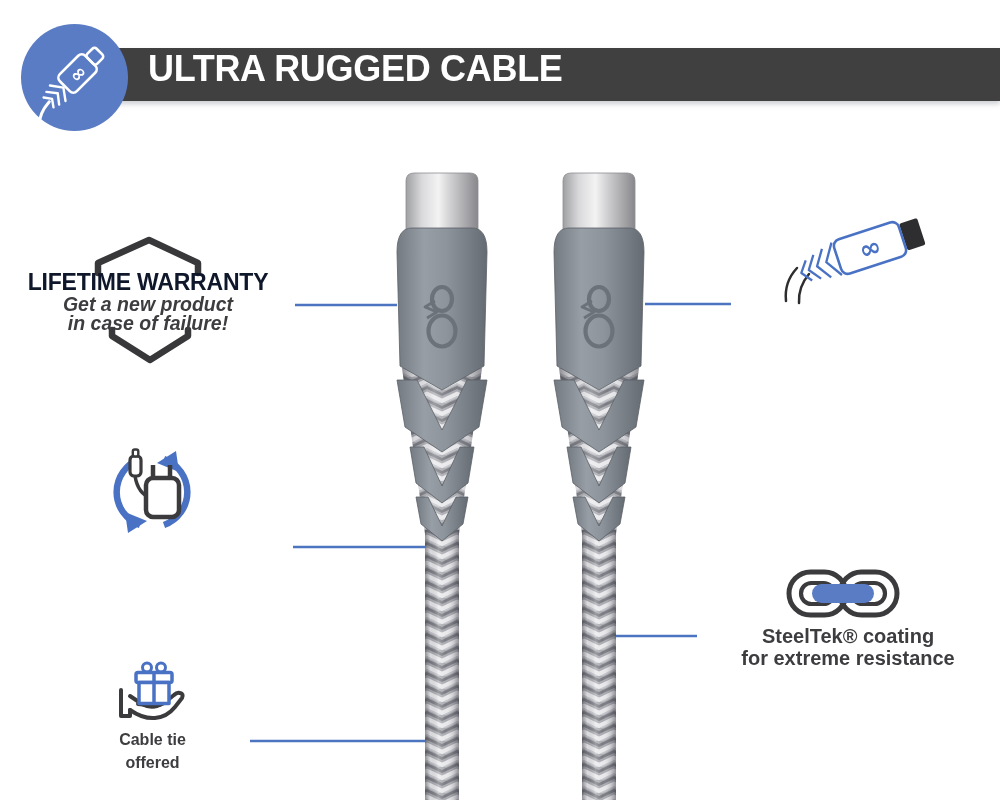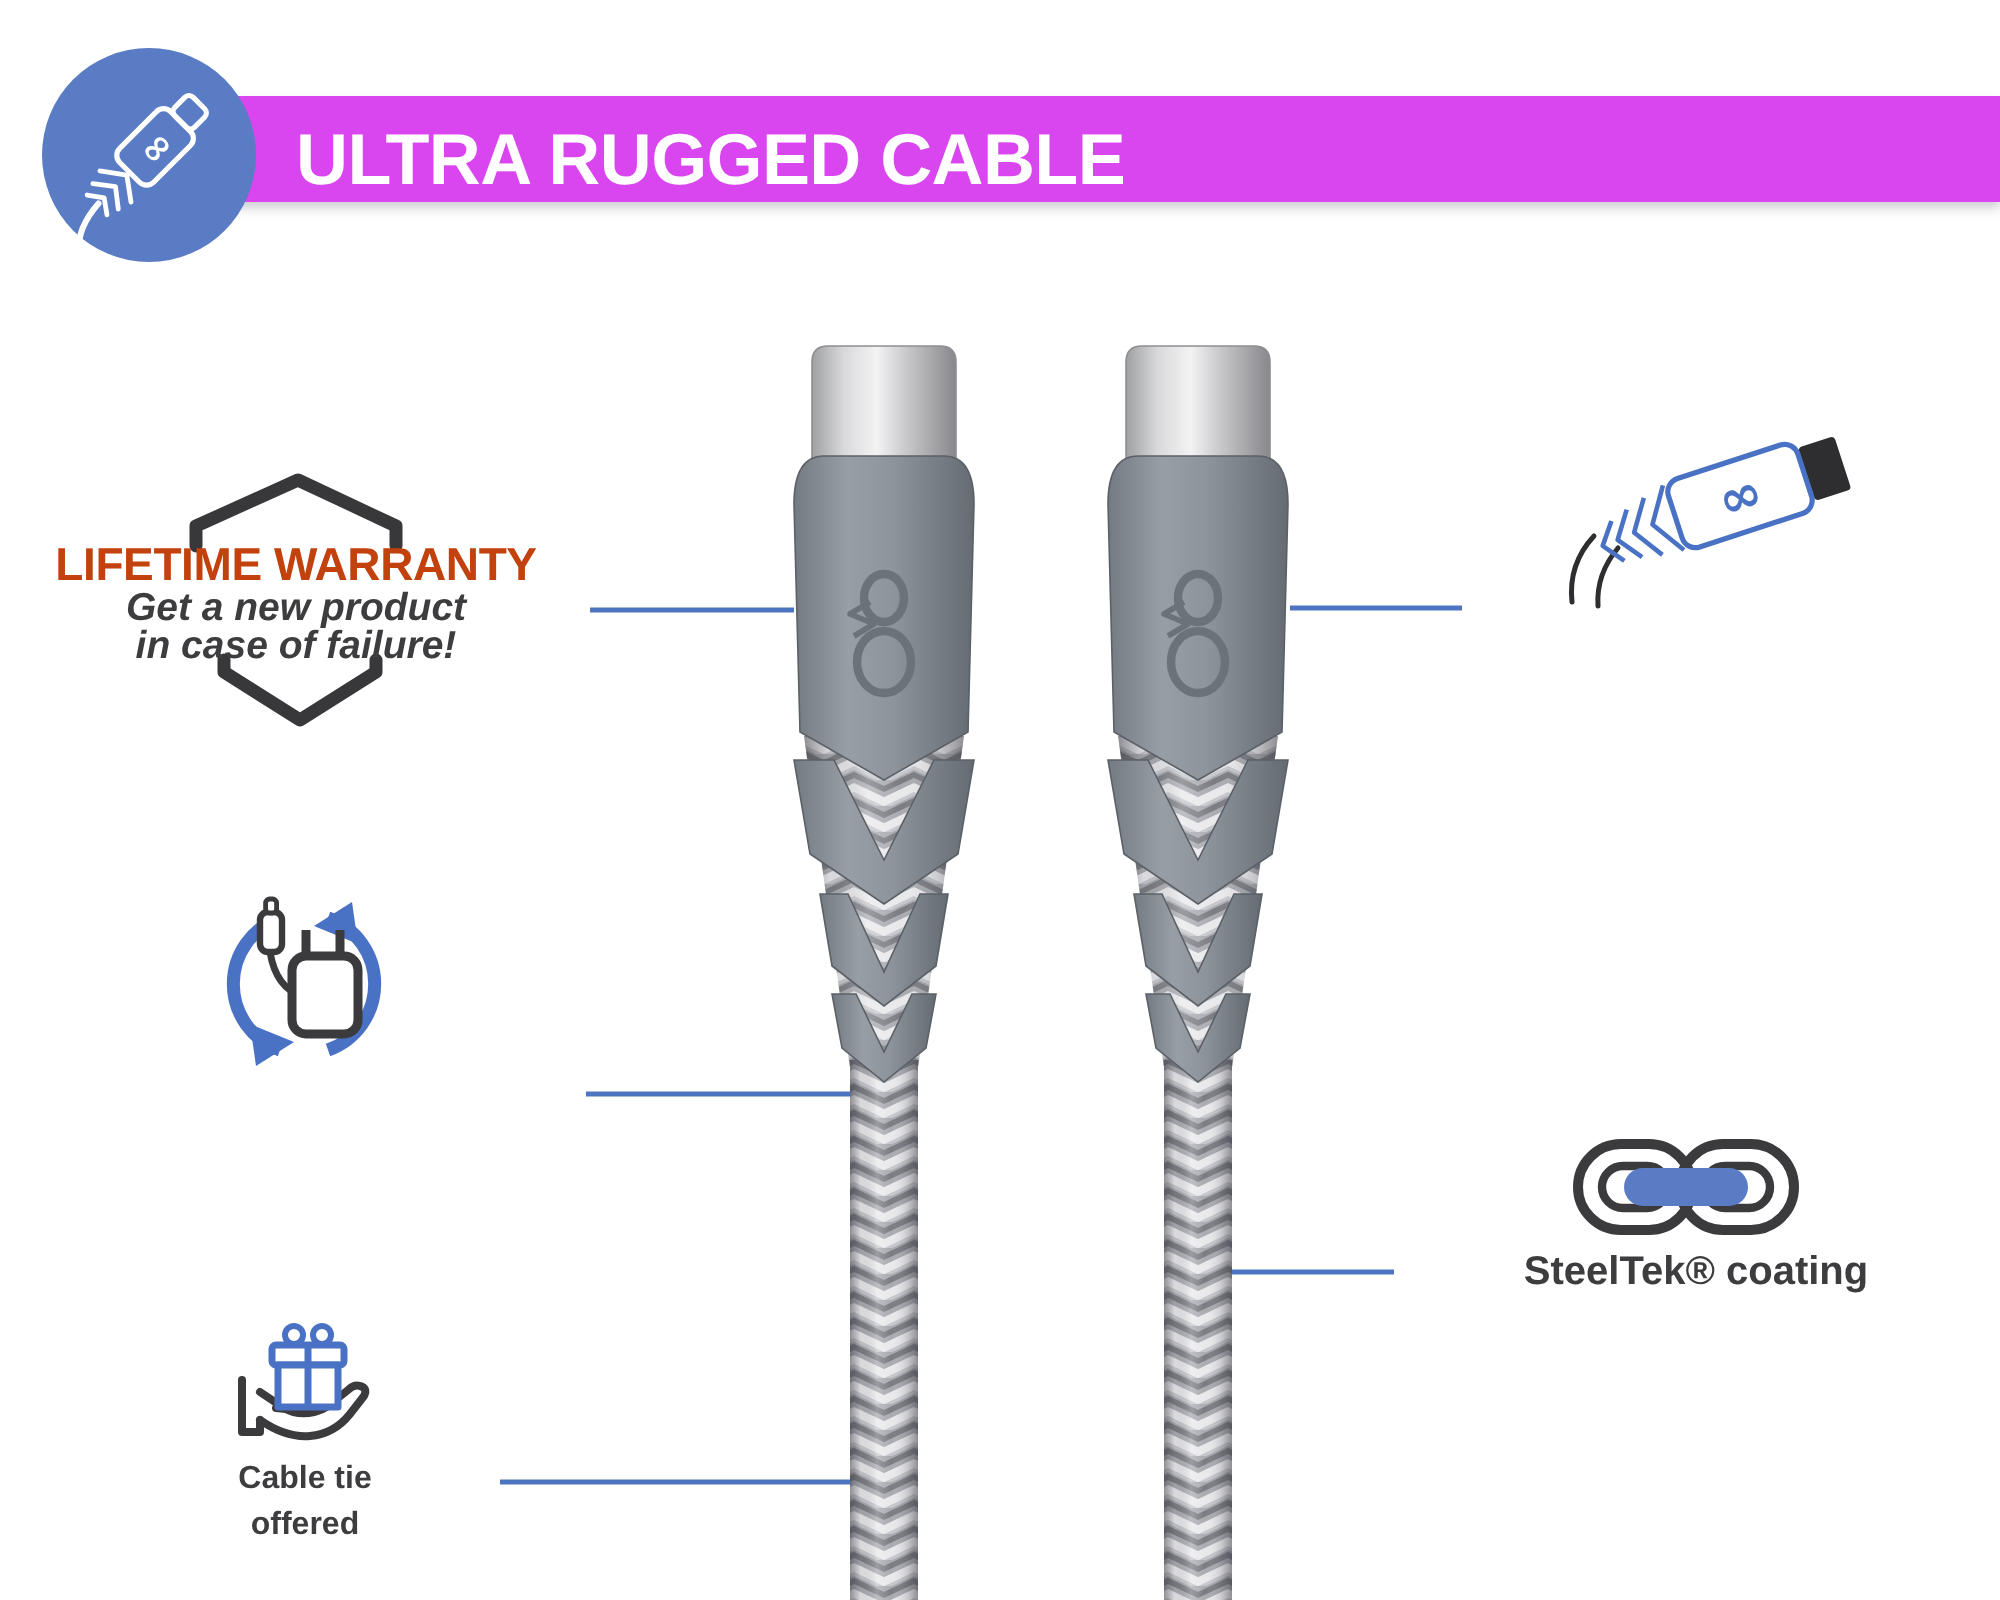--- a/index.html
+++ b/index.html
@@ -1,29 +1,29 @@
 <!DOCTYPE html>
 <html><head>
 <meta charset="utf-8">
 <style>
   html,body{margin:0;padding:0;background:#ffffff;}
   .canvas{position:relative;width:1000px;height:800px;background:#ffffff;overflow:hidden;
           font-family:"Liberation Sans",sans-serif;}
   
-  .banner{position:absolute;left:45px;top:48px;right:0;height:53px;background:#d946ef;
-          display:flex;align-items:flex-end;box-shadow:0 3px 5px rgba(110,115,130,.35);z-index:1;}
+  .banner{position:absolute;left:45px;top:48px;right:0;height:53px;background:#404040;
+          display:flex;align-items:flex-start;box-shadow:0 3px 5px rgba(110,115,130,.35);z-index:1;}
   .banner .title{padding-left:103px;color:#ffffff;font-size:36px;font-weight:bold;
                  letter-spacing:-.3px;white-space:nowrap;}
   .badge{position:absolute;left:21px;top:24px;width:107px;height:107px;border-radius:50%;
          background:#5a7cc4;z-index:2;}
   
   .art{position:absolute;left:0;top:0;z-index:3;pointer-events:none;}
   
   .txt{position:absolute;z-index:4;text-align:center;color:#3d3d40;font-weight:bold;}
-  .w-title{left:23px;top:269px;width:250px;font-size:23px;color:#c2410c;letter-spacing:-.2px;}
+  .w-title{left:23px;top:269px;width:250px;font-size:23px;color:#0f172a;letter-spacing:-.2px;}
   .w-body{left:23px;top:295px;width:250px;font-size:19.5px;line-height:18.5px;font-style:italic;}
   .eco-txt{left:30px;top:536px;width:245px;font-size:20px;line-height:20.5px;}
   .gift-txt{left:60px;top:728px;width:185px;font-size:16px;line-height:23px;}
   .artic-txt{left:743px;top:292px;width:242px;font-size:20px;line-height:23.5px;}
   .steel-txt{left:723px;top:625px;width:250px;font-size:20px;line-height:22px;}
 </style>
 </head>
 <body>
 
 <div class="canvas">
@@ -195,15 +195,16 @@
   </div>
 
   <div class="txt gift-txt">
     <div>Cable tie</div>
     <div>offered</div>
   </div>
 
 
   <div class="txt steel-txt">
     <div>SteelTek® coating</div>
+    <div>for extreme resistance</div>
   </div>
 
 </div>
 
 </body></html>

